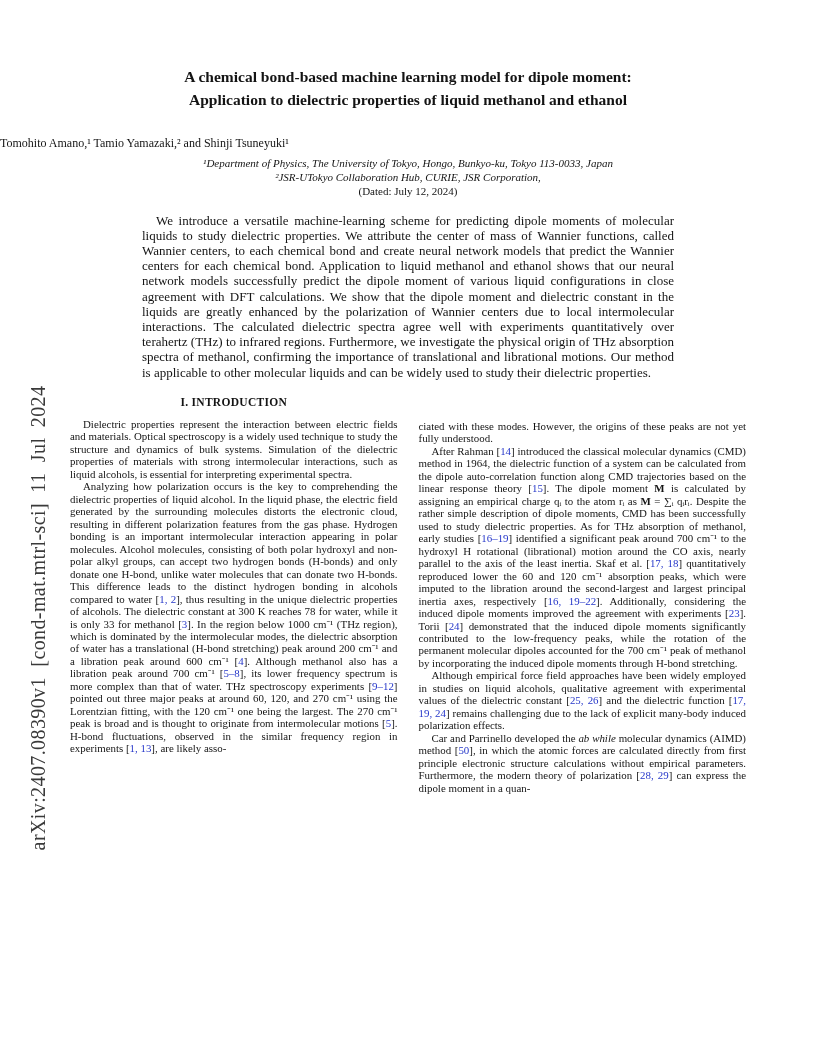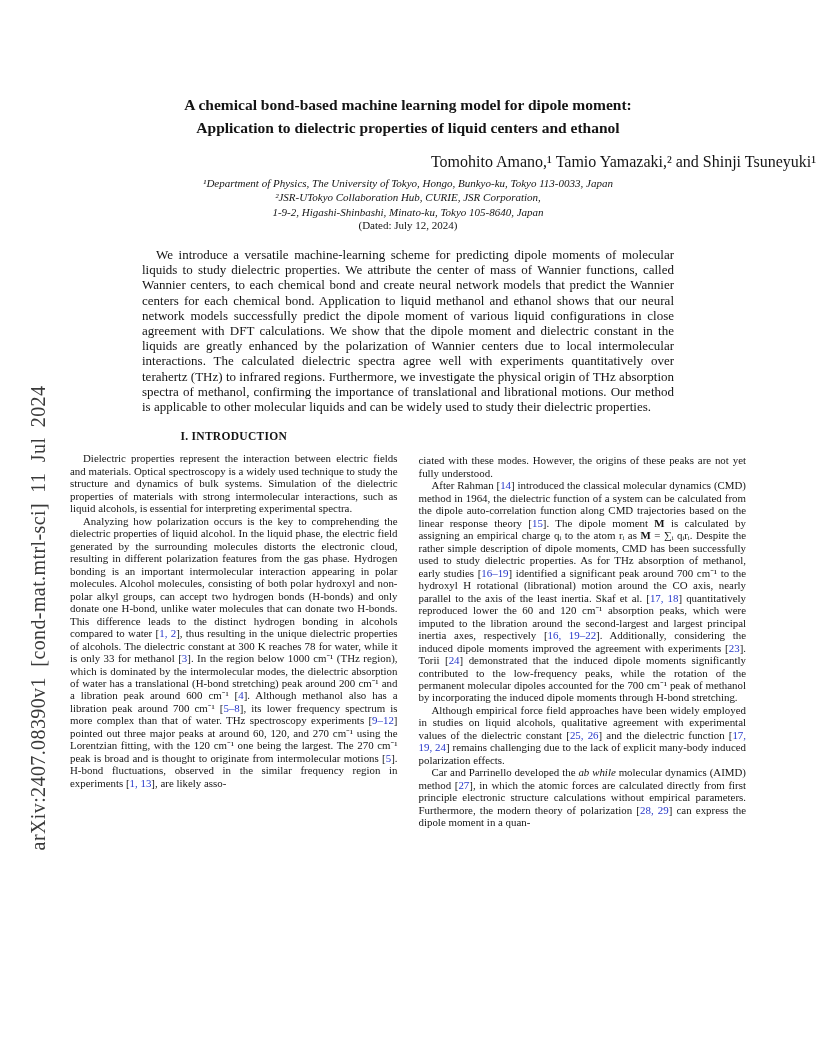--- a/index.html
+++ b/index.html
@@ -17,32 +17,32 @@
     position: absolute;
     left: 38px;
     top: 618px;
     transform: translate(-50%, -50%) rotate(-90deg);
     white-space: nowrap;
     font-size: 20px;
     letter-spacing: 0.4px;
     word-spacing: 5px;
     color: #3a3a3a;
   }
-  header { padding-top: 93px; }
+  header { padding-top: 65px; }
   .title {
     margin: 0;
     font-size: 15.5px;
     font-weight: 700;
     text-align: center;
     line-height: 1.5;
   }
   .authors {
-    margin-top: 13px;
-    font-size: 16px;
-    text-align: right;
+    margin-top: 24px;
+    font-size: 12px;
+    text-align: left;
   }
   .affiliations {
     margin-top: 5px;
     font-size: 11px;
     font-style: italic;
     text-align: center;
     line-height: 1.32;
   }
   .date {
     margin-top: 0;
@@ -84,40 +84,39 @@
 </head>
 <body>
 
 <div class="page">
 
   <div class="arxiv-stamp">arXiv:2407.08390v1 [cond-mat.mtrl-sci] 11 Jul 2024</div>
 
   <header>
     <h1 class="title">
       <span>A chemical bond-based machine learning model for dipole moment:</span><br>
-      <span>Application to dielectric properties of liquid centers and ethanol</span>
+      <span>Application to dielectric properties of liquid methanol and ethanol</span>
     </h1>
     <div class="authors">Tomohito Amano,¹ Tamio Yamazaki,² and Shinji Tsuneyuki¹</div>
     <div class="affiliations">
       <div>¹Department of Physics, The University of Tokyo, Hongo, Bunkyo-ku, Tokyo 113-0033, Japan</div>
       <div>²JSR-UTokyo Collaboration Hub, CURIE, JSR Corporation,</div>
-      <div>1-9-2, Higashi-Shinbashi, Minato-ku, Tokyo 105-8640, Japan</div>
     </div>
     <div class="date">(Dated: July 12, 2024)</div>
   </header>
 
   <div class="abstract">We introduce a versatile machine-learning scheme for predicting dipole moments of molecular liquids to study dielectric properties. We attribute the center of mass of Wannier functions, called Wannier centers, to each chemical bond and create neural network models that predict the Wannier centers for each chemical bond. Application to liquid methanol and ethanol shows that our neural network models successfully predict the dipole moment of various liquid configurations in close agreement with DFT calculations. We show that the dipole moment and dielectric constant in the liquids are greatly enhanced by the polarization of Wannier centers due to local intermolecular interactions. The calculated dielectric spectra agree well with experiments quantitatively over terahertz (THz) to infrared regions. Furthermore, we investigate the physical origin of THz absorption spectra of methanol, confirming the importance of translational and librational motions. Our method is applicable to other molecular liquids and can be widely used to study their dielectric properties.</div>
 
   <div class="columns">
     <div class="col col-left">
       <h2 class="section-heading">I.   INTRODUCTION</h2>
       <p>Dielectric properties represent the interaction between electric fields and materials. Optical spectroscopy is a widely used technique to study the structure and dynamics of bulk systems. Simulation of the dielectric properties of materials with strong intermolecular interactions, such as liquid alcohols, is essential for interpreting experimental spectra.</p>
       <p>Analyzing how polarization occurs is the key to comprehending the dielectric properties of liquid alcohol. In the liquid phase, the electric field generated by the surrounding molecules distorts the electronic cloud, resulting in different polarization features from the gas phase. Hydrogen bonding is an important intermolecular interaction appearing in polar molecules. Alcohol molecules, consisting of both polar hydroxyl and non-polar alkyl groups, can accept two hydrogen bonds (H-bonds) and only donate one H-bond, unlike water molecules that can donate two H-bonds. This difference leads to the distinct hydrogen bonding in alcohols compared to water [<span class="cite">1, 2</span>], thus resulting in the unique dielectric properties of alcohols. The dielectric constant at 300 K reaches 78 for water, while it is only 33 for methanol [<span class="cite">3</span>]. In the region below 1000 cm⁻¹ (THz region), which is dominated by the intermolecular modes, the dielectric absorption of water has a translational (H-bond stretching) peak around 200 cm⁻¹ and a libration peak around 600 cm⁻¹ [<span class="cite">4</span>]. Although methanol also has a libration peak around 700 cm⁻¹ [<span class="cite">5–8</span>], its lower frequency spectrum is more complex than that of water. THz spectroscopy experiments [<span class="cite">9–12</span>] pointed out three major peaks at around 60, 120, and 270 cm⁻¹ using the Lorentzian fitting, with the 120 cm⁻¹ one being the largest. The 270 cm⁻¹ peak is broad and is thought to originate from intermolecular motions [<span class="cite">5</span>]. H-bond fluctuations, observed in the similar frequency region in experiments [<span class="cite">1, 13</span>], are likely asso-</p>
     </div>
     <div class="col col-right">
       <p class="continued">ciated with these modes. However, the origins of these peaks are not yet fully understood.</p>
       <p>After Rahman [<span class="cite">14</span>] introduced the classical molecular dynamics (CMD) method in 1964, the dielectric function of a system can be calculated from the dipole auto-correlation function along CMD trajectories based on the linear response theory [<span class="cite">15</span>]. The dipole moment <b>M</b> is calculated by assigning an empirical charge qᵢ to the atom rᵢ as <b>M</b> = ∑ᵢ qᵢrᵢ. Despite the rather simple description of dipole moments, CMD has been successfully used to study dielectric properties. As for THz absorption of methanol, early studies [<span class="cite">16–19</span>] identified a significant peak around 700 cm⁻¹ to the hydroxyl H rotational (librational) motion around the CO axis, nearly parallel to the axis of the least inertia. Skaf et al. [<span class="cite">17, 18</span>] quantitatively reproduced lower the 60 and 120 cm⁻¹ absorption peaks, which were imputed to the libration around the second-largest and largest principal inertia axes, respectively [<span class="cite">16, 19–22</span>]. Additionally, considering the induced dipole moments improved the agreement with experiments [<span class="cite">23</span>]. Torii [<span class="cite">24</span>] demonstrated that the induced dipole moments significantly contributed to the low-frequency peaks, while the rotation of the permanent molecular dipoles accounted for the 700 cm⁻¹ peak of methanol by incorporating the induced dipole moments through H-bond stretching.</p>
       <p>Although empirical force field approaches have been widely employed in studies on liquid alcohols, qualitative agreement with experimental values of the dielectric constant [<span class="cite">25, 26</span>] and the dielectric function [<span class="cite">17, 19, 24</span>] remains challenging due to the lack of explicit many-body induced polarization effects.</p>
-      <p>Car and Parrinello developed the <i>ab while</i> molecular dynamics (AIMD) method [<span class="cite">27</span>], in which the atomic forces are calculated directly from first principle electronic structure calculations without empirical parameters. Furthermore, the modern theory of polarization [<span class="cite">28, 29</span>] can express the dipole moment in a quan-</p>
+      <p>Car and Parrinello developed the <i>ab while</i> molecular dynamics (AIMD) method [<span class="cite">50</span>], in which the atomic forces are calculated directly from first principle electronic structure calculations without empirical parameters. Furthermore, the modern theory of polarization [<span class="cite">28, 29</span>] can express the dipole moment in a quan-</p>
     </div>
   </div>
 
 </div>
 
 </body></html>

